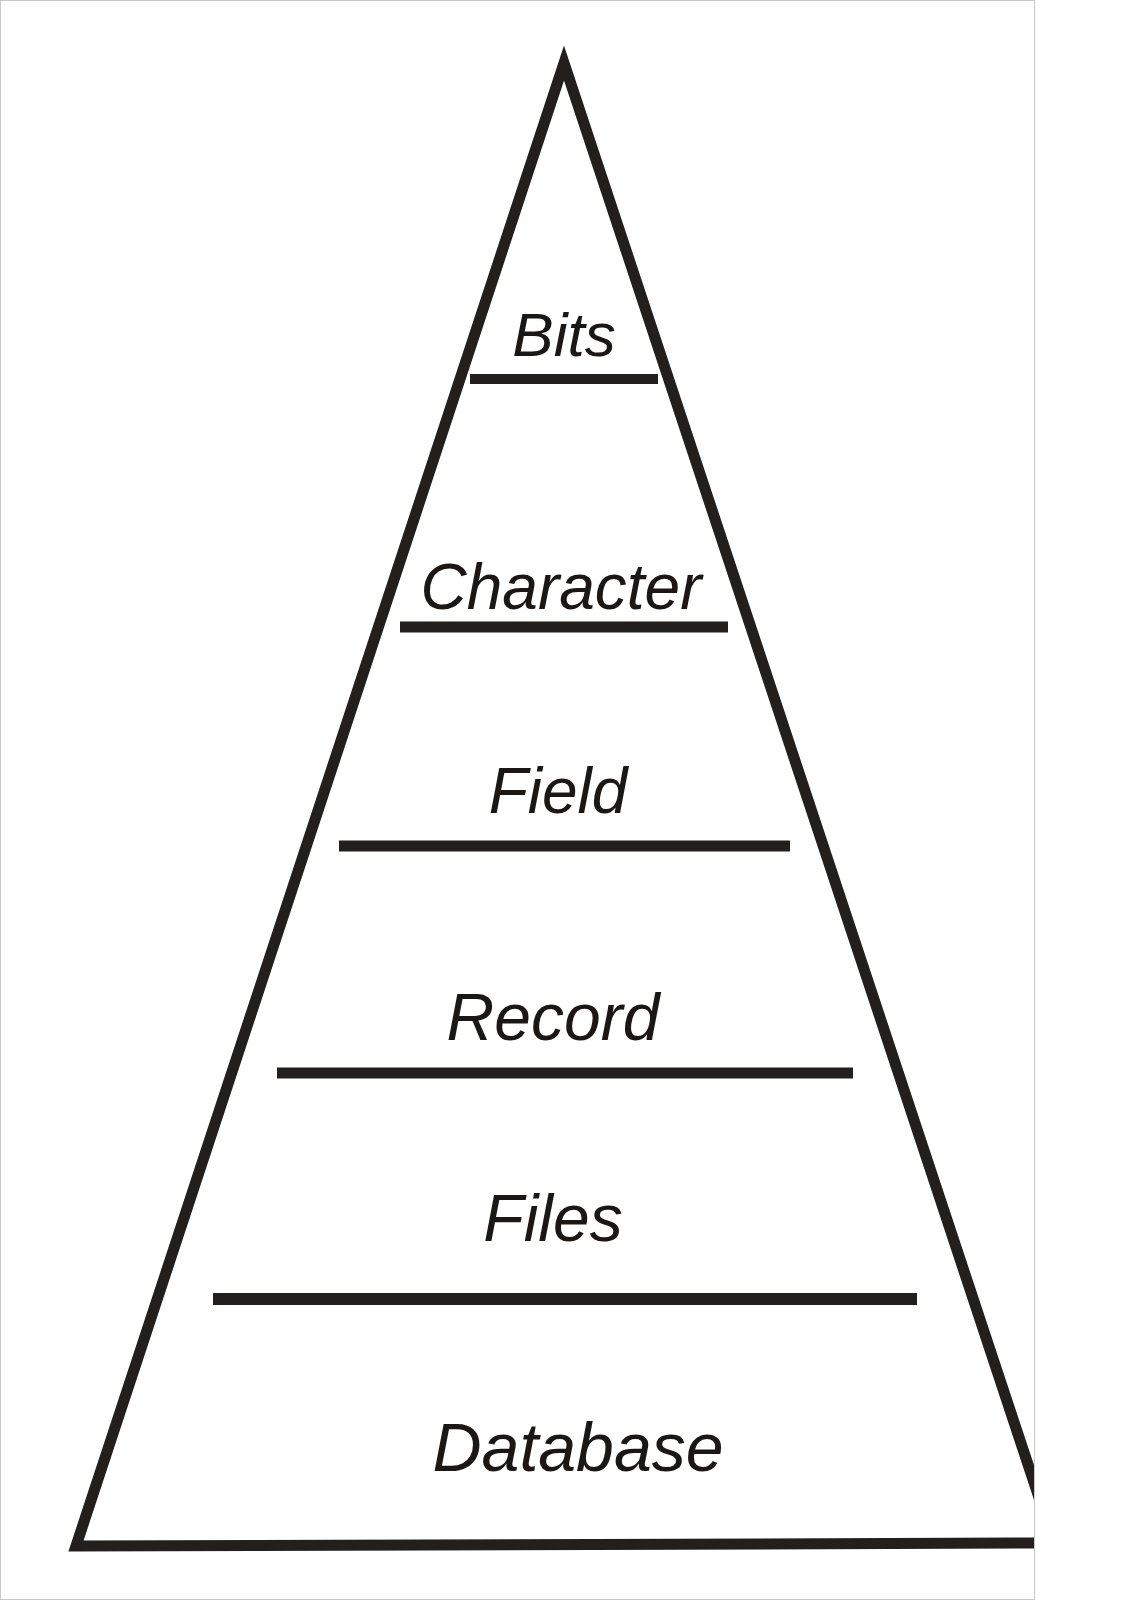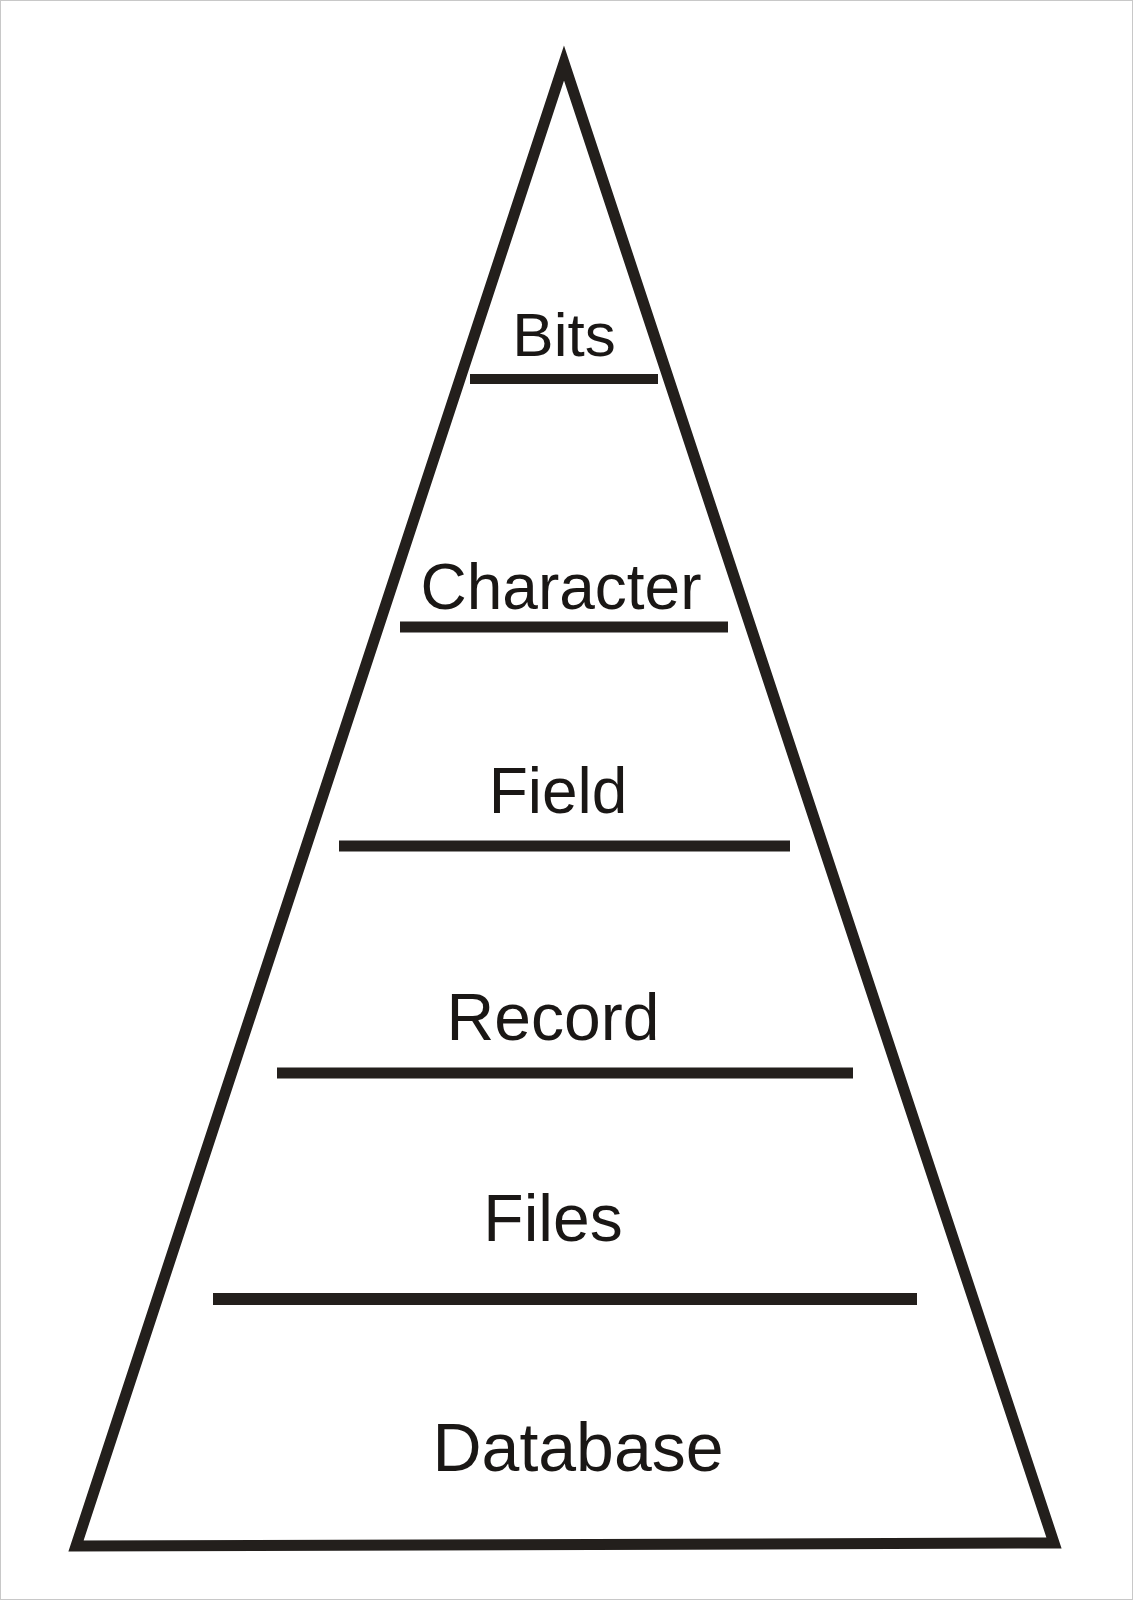--- a/index.html
+++ b/index.html
@@ -5,26 +5,27 @@
   html, body {
     margin: 0;
     padding: 0;
     background: #ffffff;
   }
   body {
     font-family: "Liberation Sans", sans-serif;
   }
   #canvas {
     position: relative;
-    width: 1133px;
+    width: 1035px;
     height: 1600px;
     background: #ffffff;
     box-sizing: border-box;
     border: 1px solid #c8c8c8;
     overflow: hidden;
+    font-style: italic;
   }
   #pyramid-svg {
     position: absolute;
     left: 0;
     top: 0;
     width: 1133px;
     height: 1600px;
     display: block;
   }
   .tier-label {

